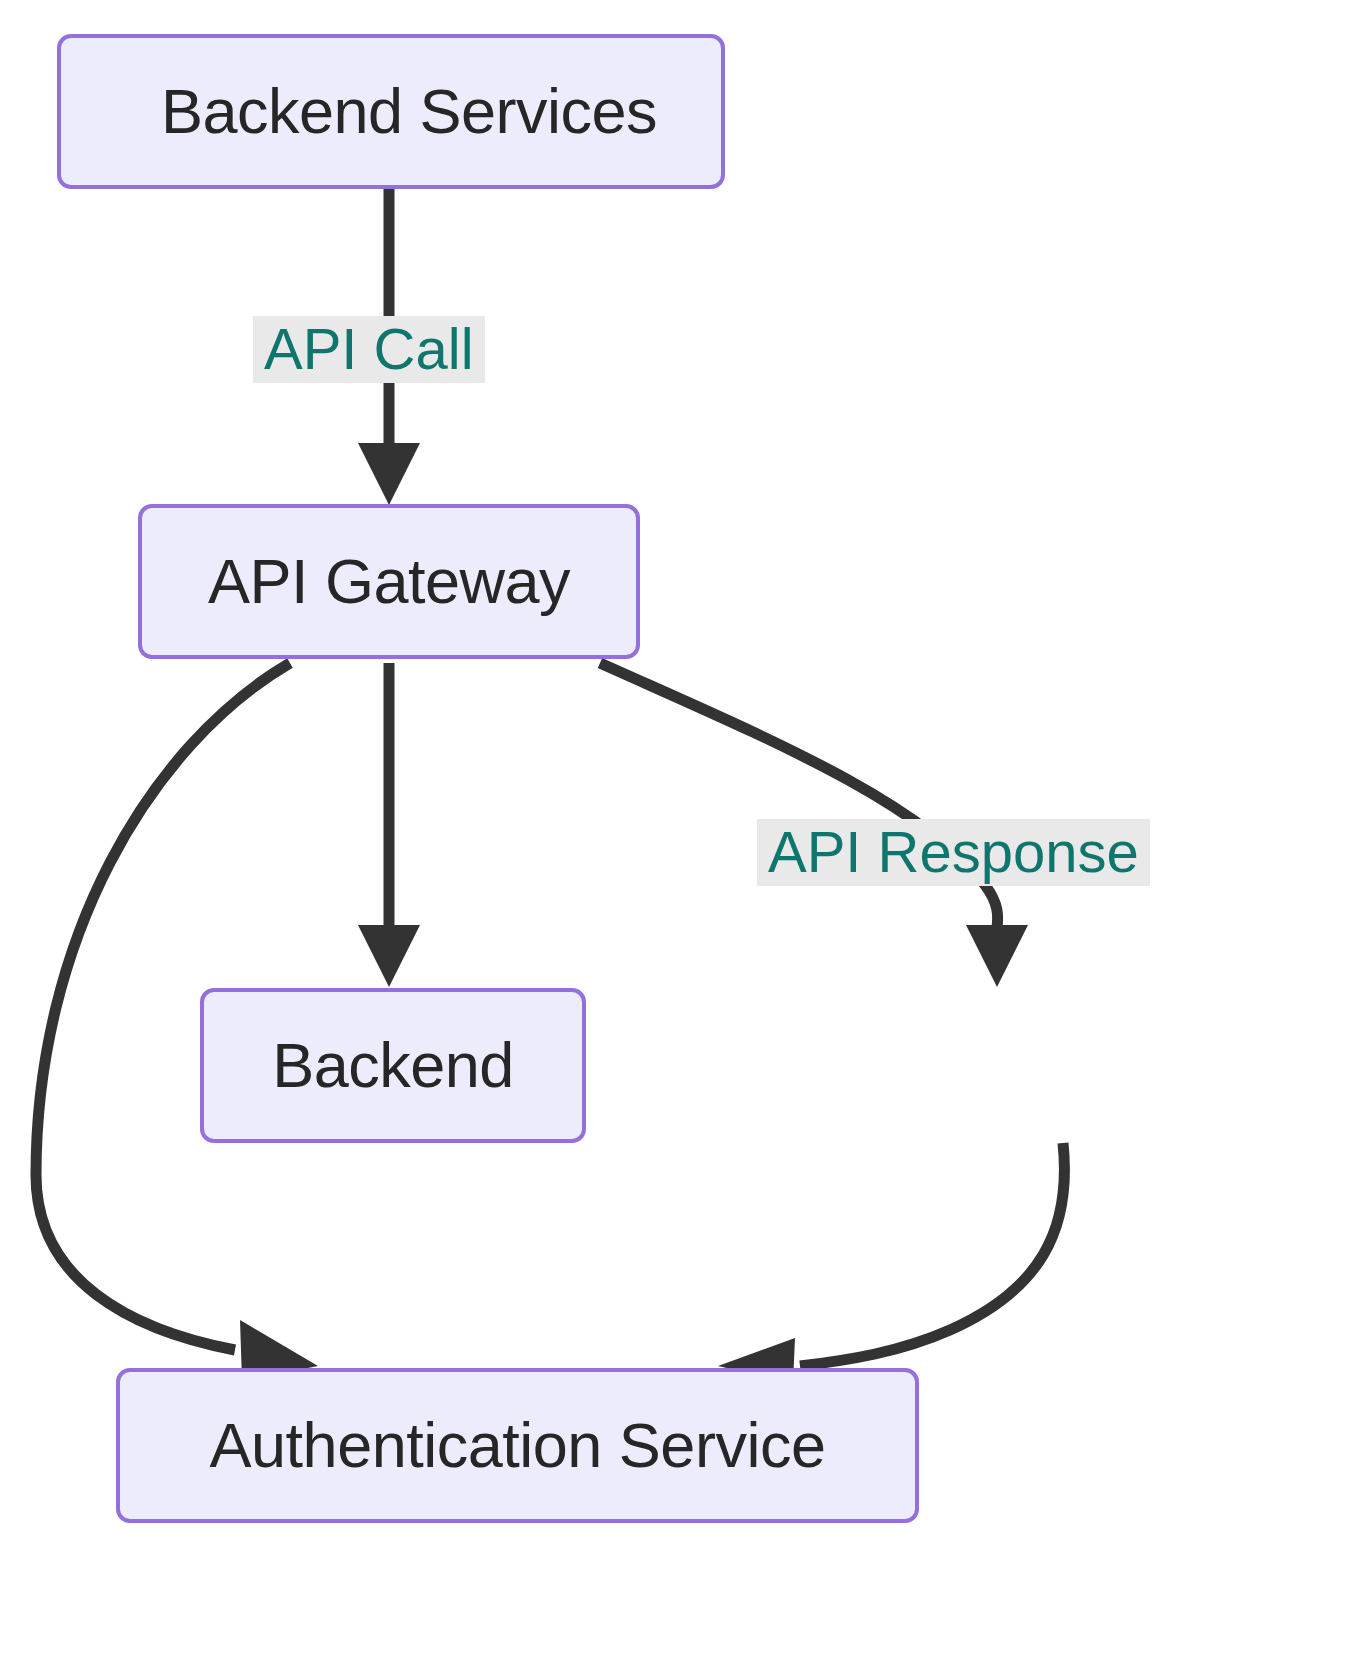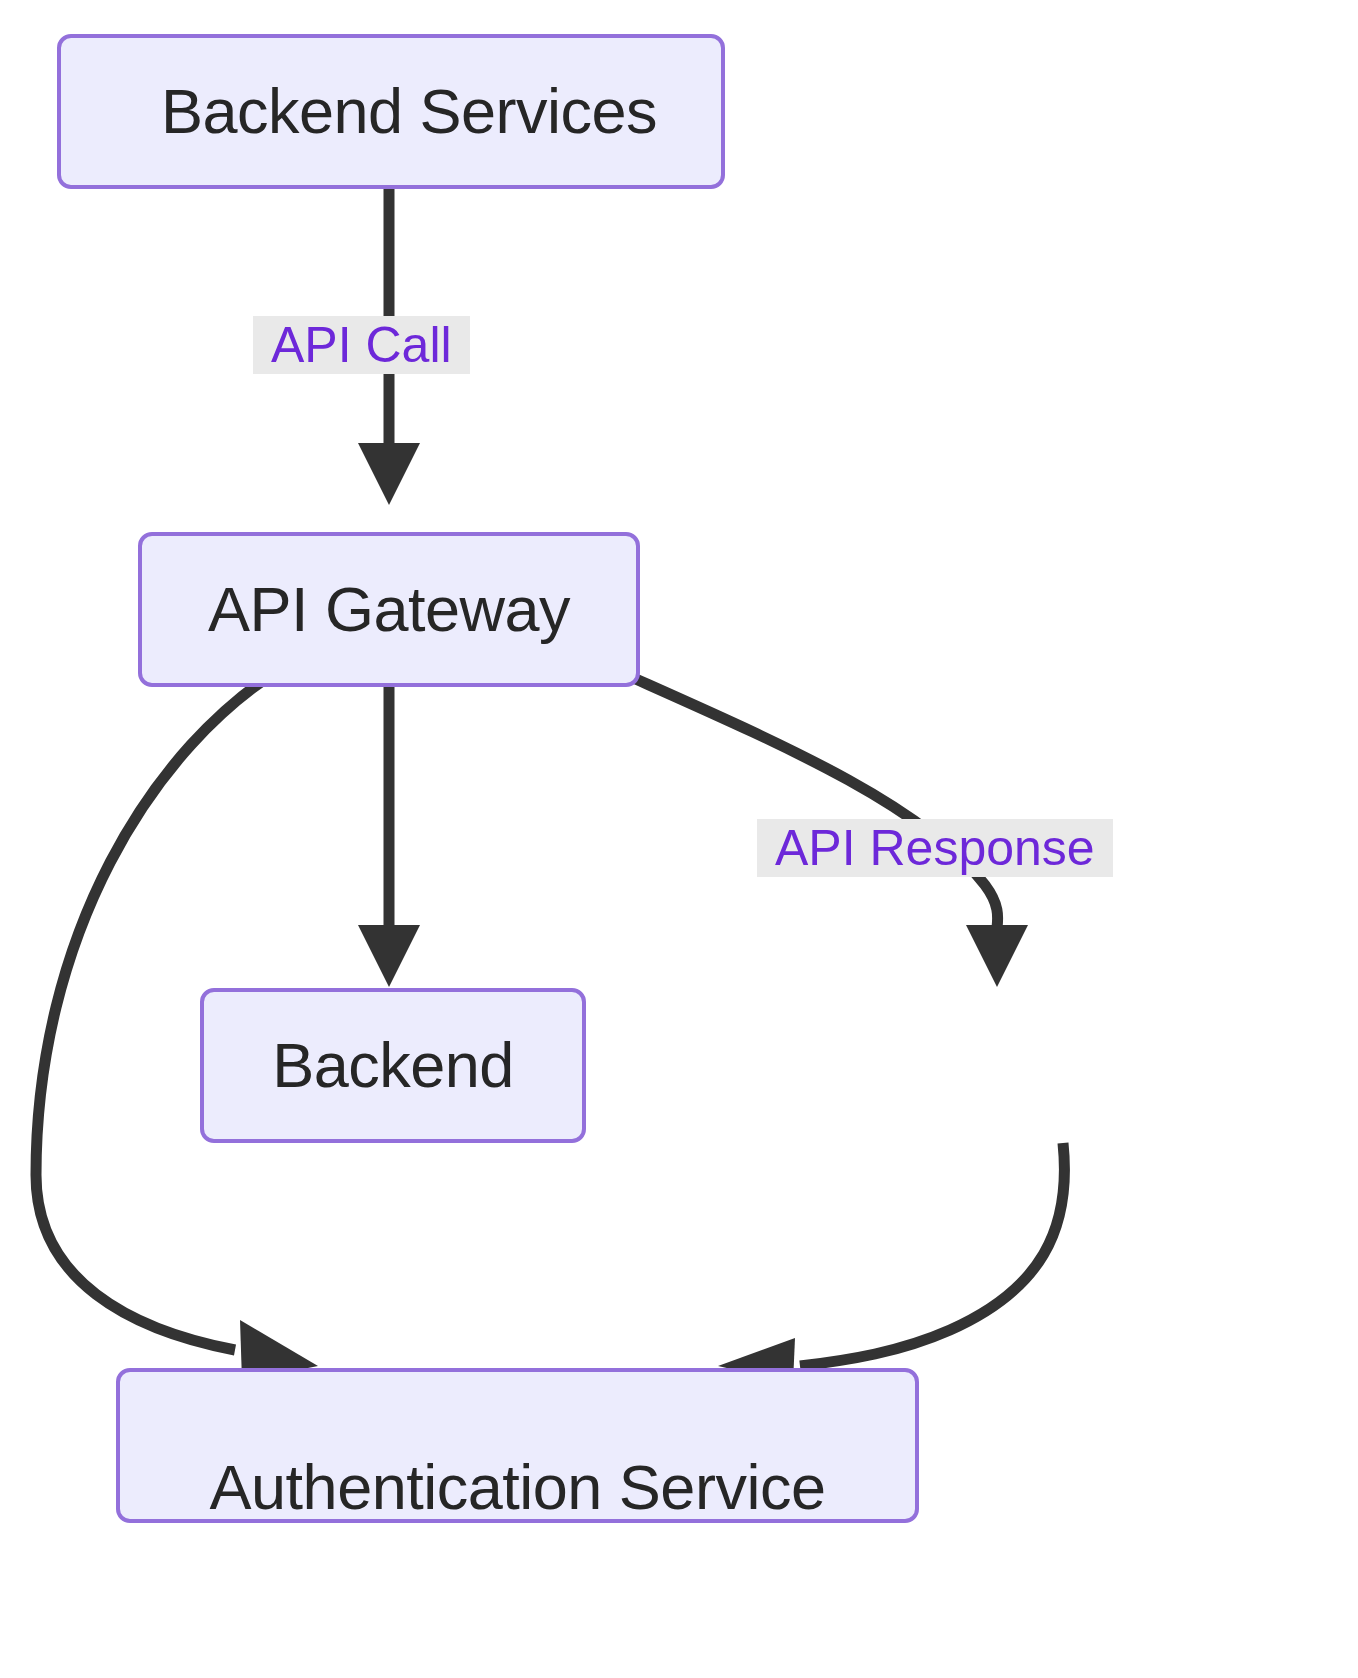--- a/index.html
+++ b/index.html
@@ -51,33 +51,33 @@
   .node-label {
     color: #262626;
     font-size: 63px;
     line-height: 1;
     white-space: nowrap;
     letter-spacing: -0.5px;
   }
   .edge-label {
     position: absolute;
     background: #e9e9e9;
-    color: #6d28d9;
-    font-size: 50px;
+    color: #0f766e;
+    font-size: 58px;
     line-height: 1.08;
     white-space: nowrap;
-    padding: 2px 18px;
+    padding: 2px 11px;
     box-sizing: border-box;
   }
   
   #node-backend   { left: 57px;  top: 34px;   width: 668px; height: 155px; padding-left: 36px; }
-  #node-gateway   { left: 138px; top: 532px;  width: 502px; height: 155px; }
+  #node-gateway   { left: 138px; top: 504px;  width: 502px; height: 155px; }
   #node-database  { left: 200px; top: 988px;  width: 386px; height: 155px; }
   #node-frontend  { left: 812px; top: 988px;  width: 368px; height: 155px; }
-  #node-auth      { left: 116px; top: 1368px; width: 803px; height: 155px; align-items: flex-end; }
+  #node-auth      { left: 116px; top: 1368px; width: 803px; height: 155px; }
   
   #label-api-call     { left: 253px; top: 316px; }
   #label-api-response { left: 757px; top: 819px; }
 </style>
 </head>
 <body>
 
 <div id="diagram-root">
 
   <svg class="flow-canvas" viewBox="0 0 1358 1678">

